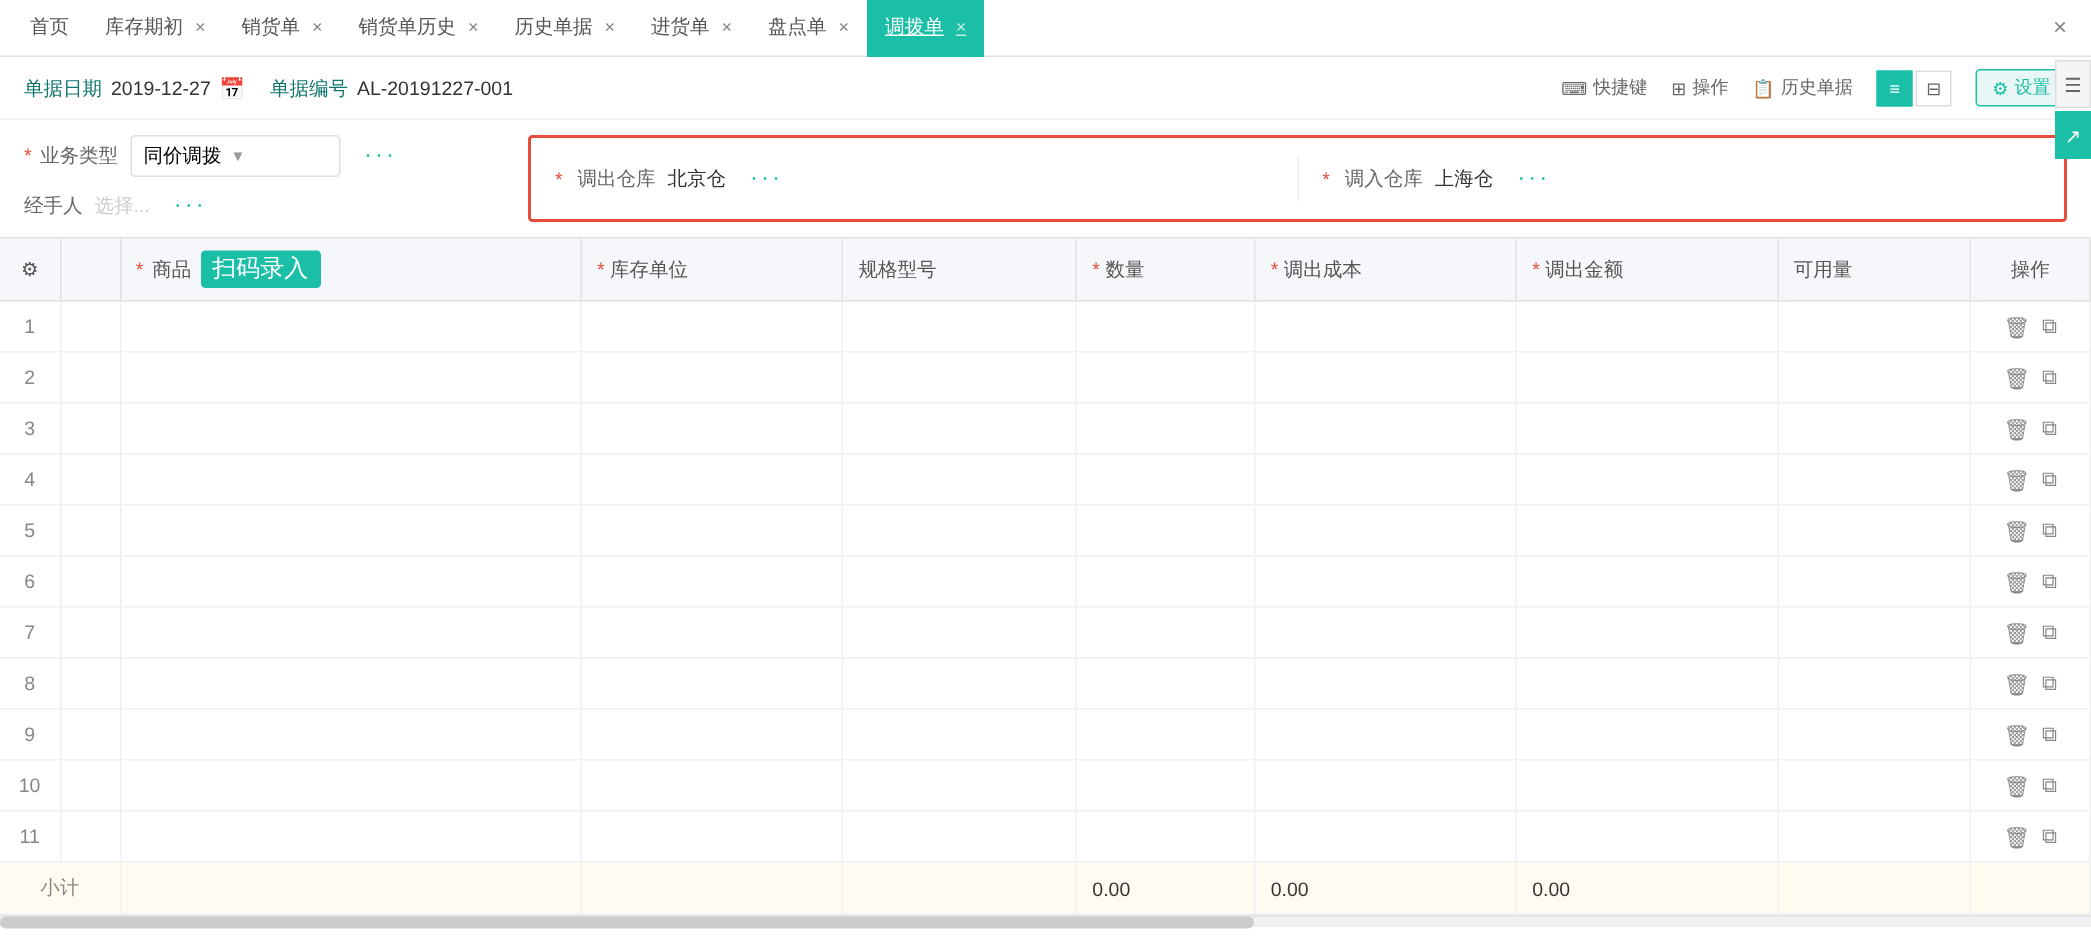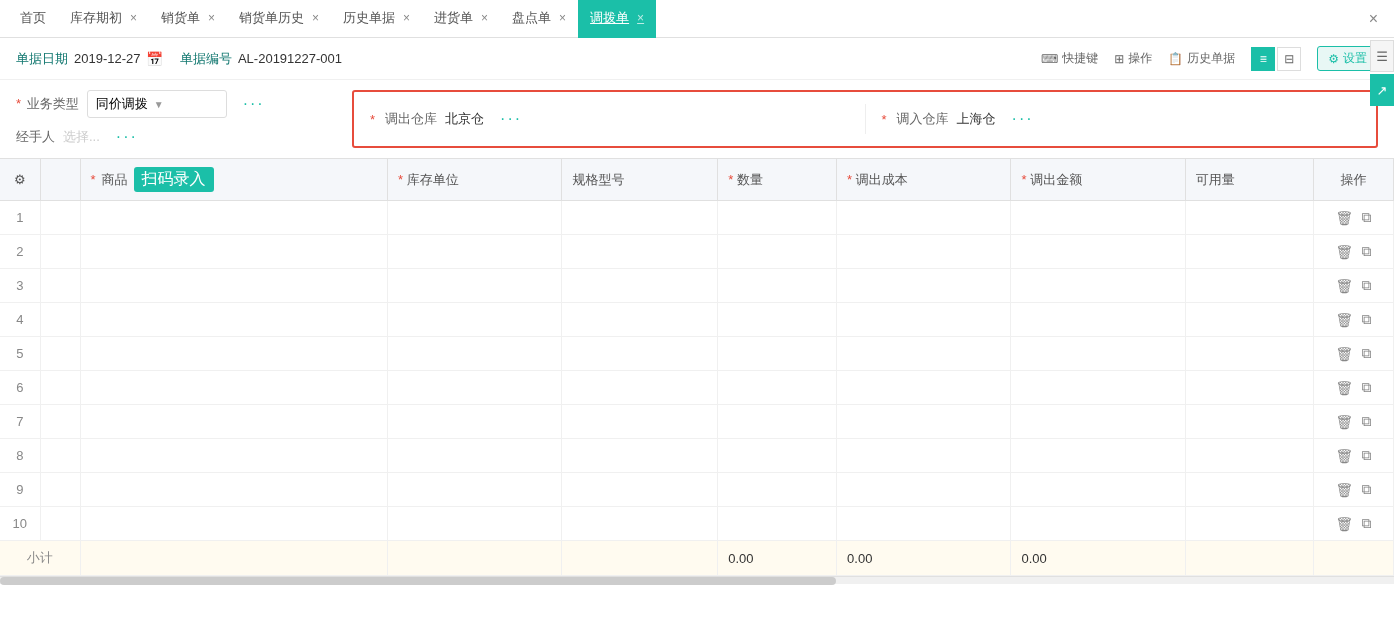--- a/index.html
+++ b/index.html
@@ -621,20 +621,37 @@
             <td></td>
             <td></td>
             <td>
               <div class="td-actions">
                 <span class="action-icon">🗑</span>
                 <span class="action-icon">⧉</span>
               </div>
             </td>
           </tr>
 
+        <tr>
+            <td>11</td>
+            <td></td>
+            <td></td>
+            <td></td>
+            <td></td>
+            <td></td>
+            <td></td>
+            <td></td>
+            <td></td>
+            <td>
+              <div class="td-actions">
+                <span class="action-icon">🗑</span>
+                <span class="action-icon">⧉</span>
+              </div>
+            </td>
+          </tr>
         <tr class="subtotal">
           <td colspan="2">小计</td>
           <td></td>
           <td></td>
           <td></td>
           <td>0.00</td>
           <td>0.00</td>
           <td>0.00</td>
           <td></td>
           <td></td>

